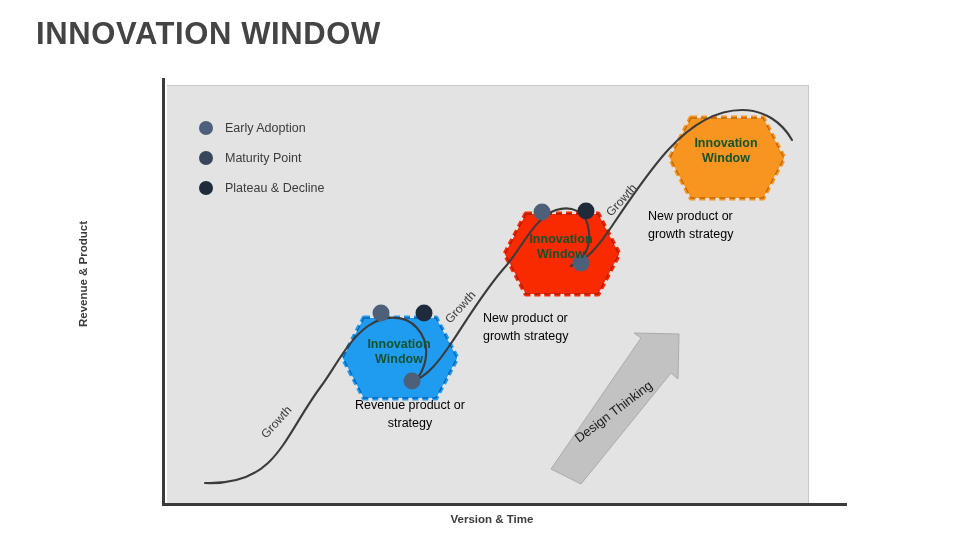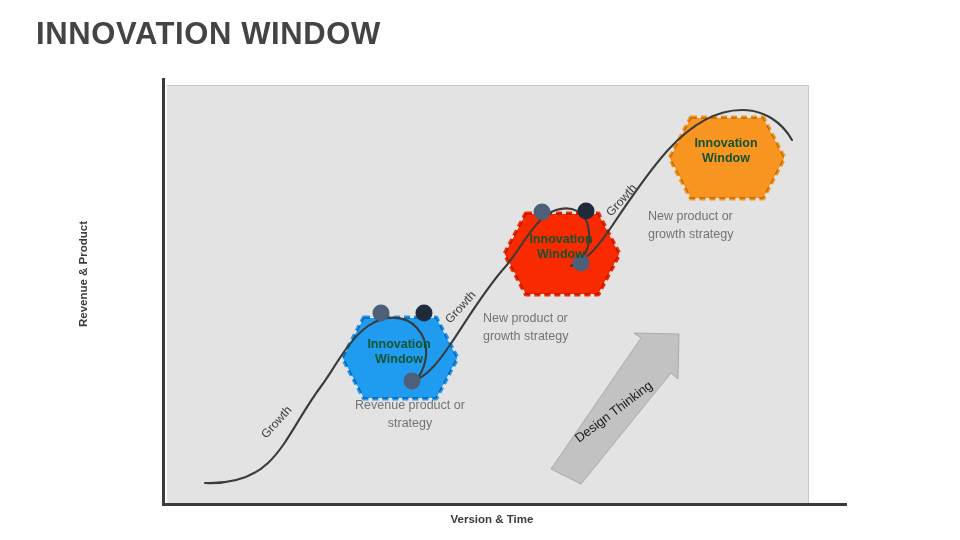--- a/index.html
+++ b/index.html
@@ -132,21 +132,21 @@
     white-space: nowrap;
   }
   #window-label-blue   { left: 349px; top: 337px; width: 100px; }
   #window-label-red    { left: 511px; top: 232px; width: 100px; }
   #window-label-orange { left: 676px; top: 136px; width: 100px; }
 
   
   .caption {
     position: absolute;
     font-size: 12.5px;
-    color: #737373;
+    color: #000000;
     line-height: 18px;
   }
   #caption-original {
     left: 340px;
     top: 396px;
     width: 140px;
     text-align: center;
   }
   #caption-red {
     left: 483px;
@@ -193,20 +193,32 @@
 <div id="chart-frame">
   <div id="plot-area"></div>
   <div id="y-axis-line"></div>
   <div id="x-axis-line"></div>
 </div>
 
 <div id="y-axis-title">Revenue &amp; Product</div>
 <div id="x-axis-title">Version &amp; Time</div>
 
 <div id="legend">
+  <div class="legend-item">
+    <span class="legend-dot" style="background:#4e6079"></span>
+    <span class="legend-label">Early Adoption</span>
+  </div>
+  <div class="legend-item">
+    <span class="legend-dot" style="background:#38465c"></span>
+    <span class="legend-label">Maturity Point</span>
+  </div>
+  <div class="legend-item">
+    <span class="legend-dot" style="background:#1f2a3a"></span>
+    <span class="legend-label">Plateau &amp; Decline</span>
+  </div>
 </div>
 
 <svg id="diagram-svg" viewBox="0 0 960 540" xmlns="http://www.w3.org/2000/svg">
 
   <g>
     <polygon points="551,469 641,338 634,333 679,334 678,379 671,373 581,484" fill="#c2c2c2" stroke="#ababab" stroke-width="1"></polygon>
   </g>
 
   <g>
     <polygon points="691,118 763,118 784,158 763,198 691,198 670,158" fill="#f79520" stroke="#f79520" stroke-width="5" stroke-dasharray="6 4" stroke-linejoin="round"></polygon>

